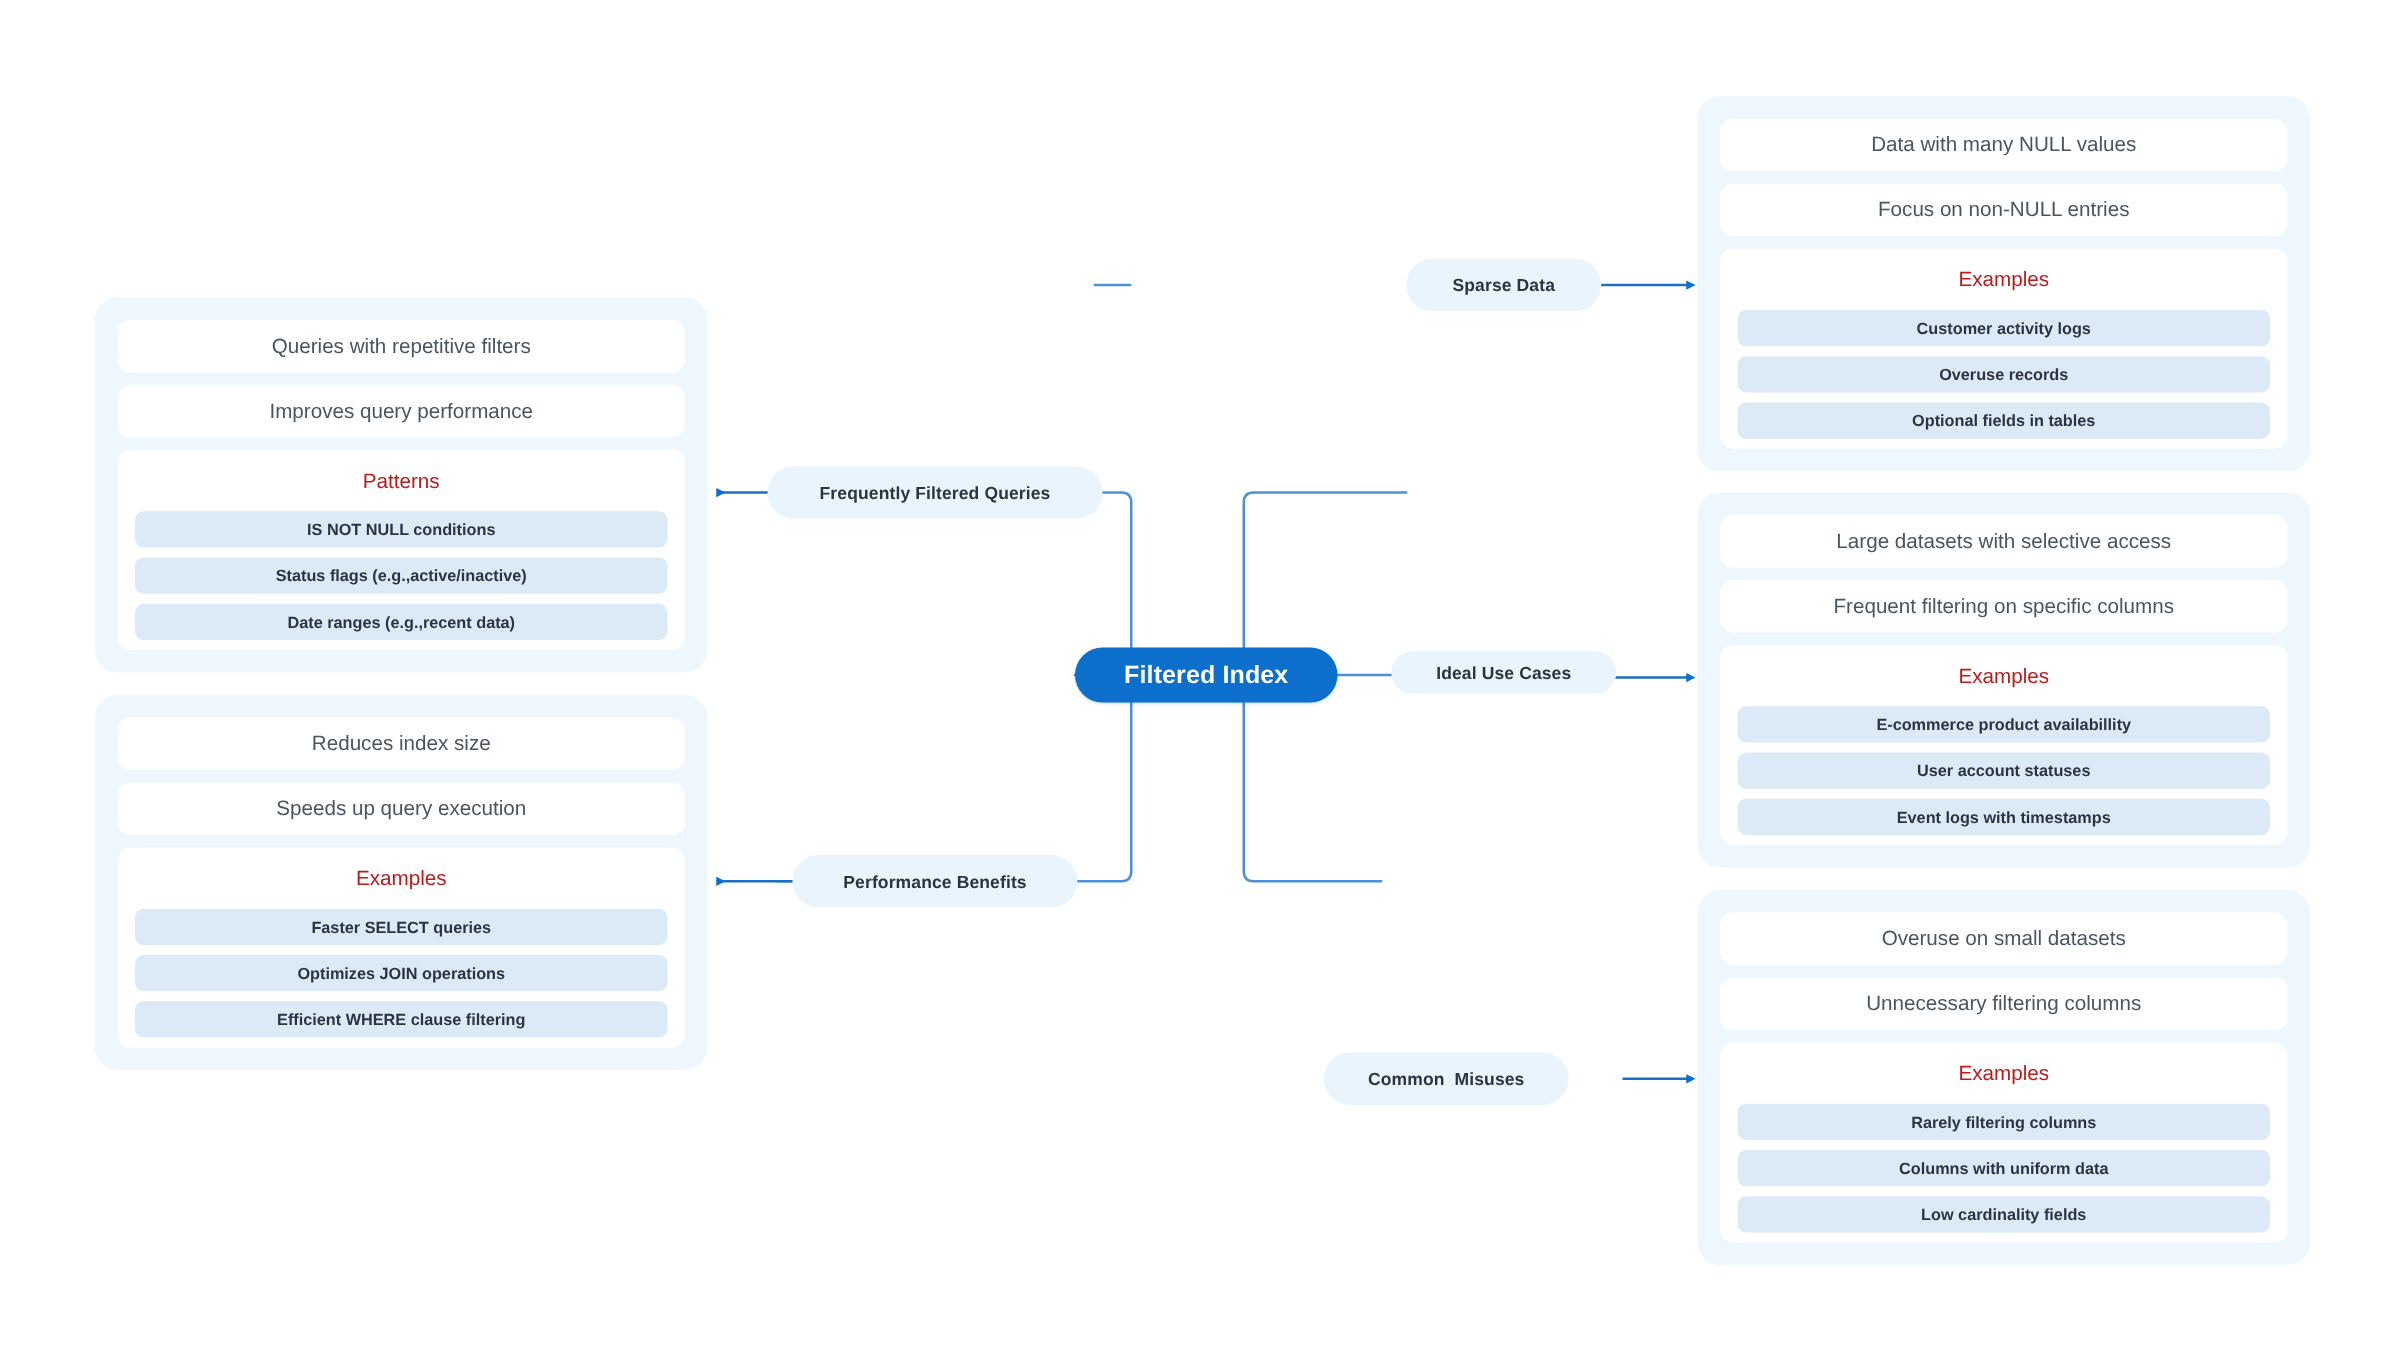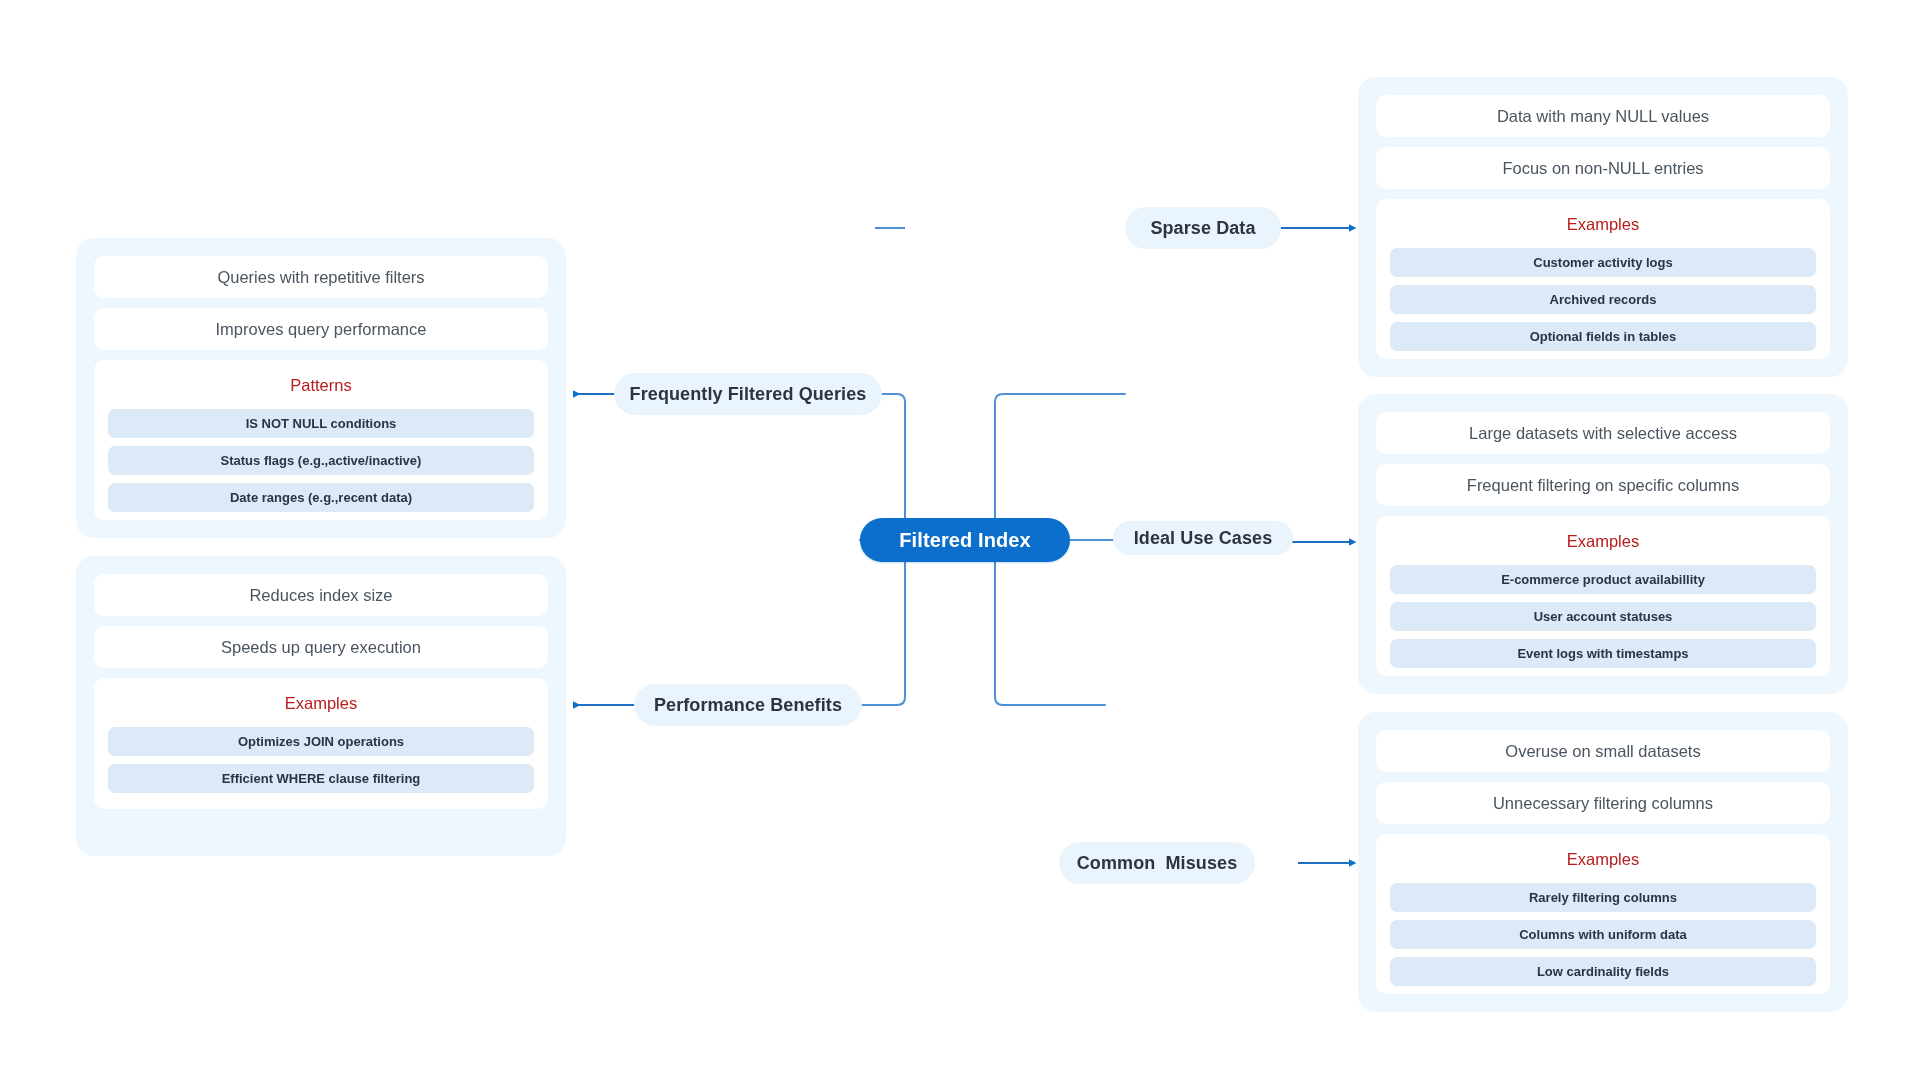--- a/index.html
+++ b/index.html
@@ -27,21 +27,21 @@
     box-shadow:0 1px 2px rgba(11,111,203,.25);
   }
 
   
   .branch-pill{
     position:absolute;
     display:flex;align-items:center;justify-content:center;
     background:#EAF4FD;
     color:#2B3440;
     border-radius:999px;
-    font-size:18px;font-weight:700;
+    font-size:14px;font-weight:700;
     letter-spacing:.1px;
     white-space:pre;
     text-align:center;
   }
 
   
   .panel{
     position:absolute;
     background:#EEF6FE;
     border-radius:18px;
@@ -156,32 +156,33 @@
       <div class="chip">Status flags (e.g.,active/inactive)</div>
       <div class="chip">Date ranges (e.g.,recent data)</div>
     </div>
   </div>
 
   <div class="panel" style="left:76px;top:556px;width:490px;height:300px;">
     <div class="card">Reduces index size</div>
     <div class="card">Speeds up query execution</div>
     <div class="card group">
       <div class="group-title">Examples</div>
+      <div class="chip">Faster SELECT queries</div>
       <div class="chip">Optimizes JOIN operations</div>
       <div class="chip">Efficient WHERE clause filtering</div>
     </div>
   </div>
 
   <div class="panel" style="left:1358px;top:77px;width:490px;height:300px;">
     <div class="card">Data with many NULL values</div>
     <div class="card">Focus on non-NULL entries</div>
     <div class="card group">
       <div class="group-title">Examples</div>
       <div class="chip">Customer activity logs</div>
-      <div class="chip">Archived records</div>
+      <div class="chip">Overuse records</div>
       <div class="chip">Optional fields in tables</div>
     </div>
   </div>
 
   <div class="panel" style="left:1358px;top:394px;width:490px;height:300px;">
     <div class="card">Large datasets with selective access</div>
     <div class="card">Frequent filtering on specific columns</div>
     <div class="card group">
       <div class="group-title">Examples</div>
       <div class="chip">E-commerce product availabillity</div>

